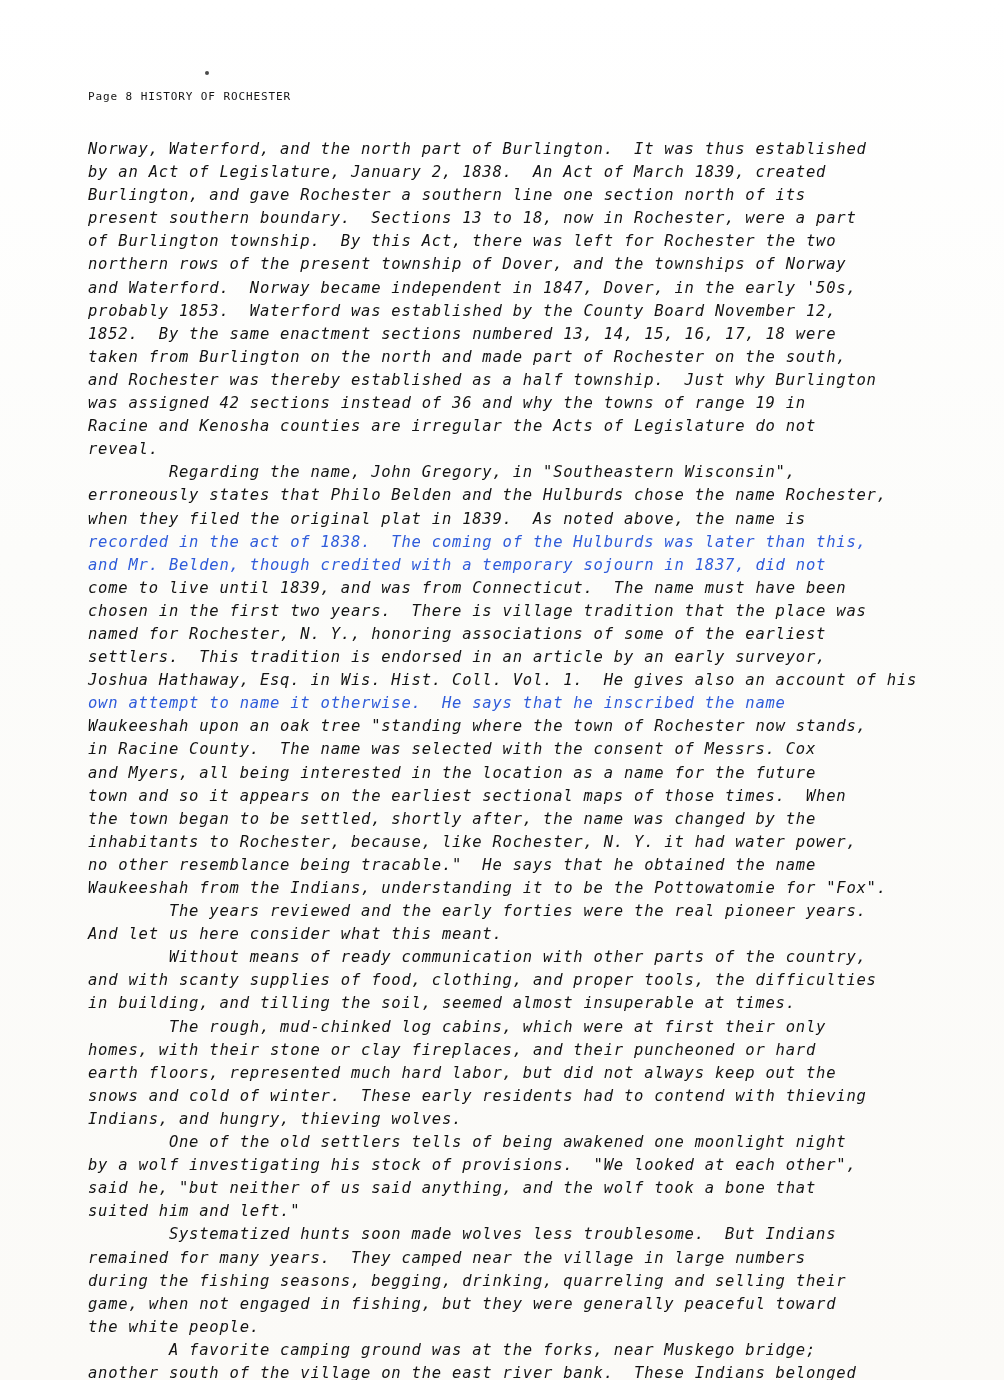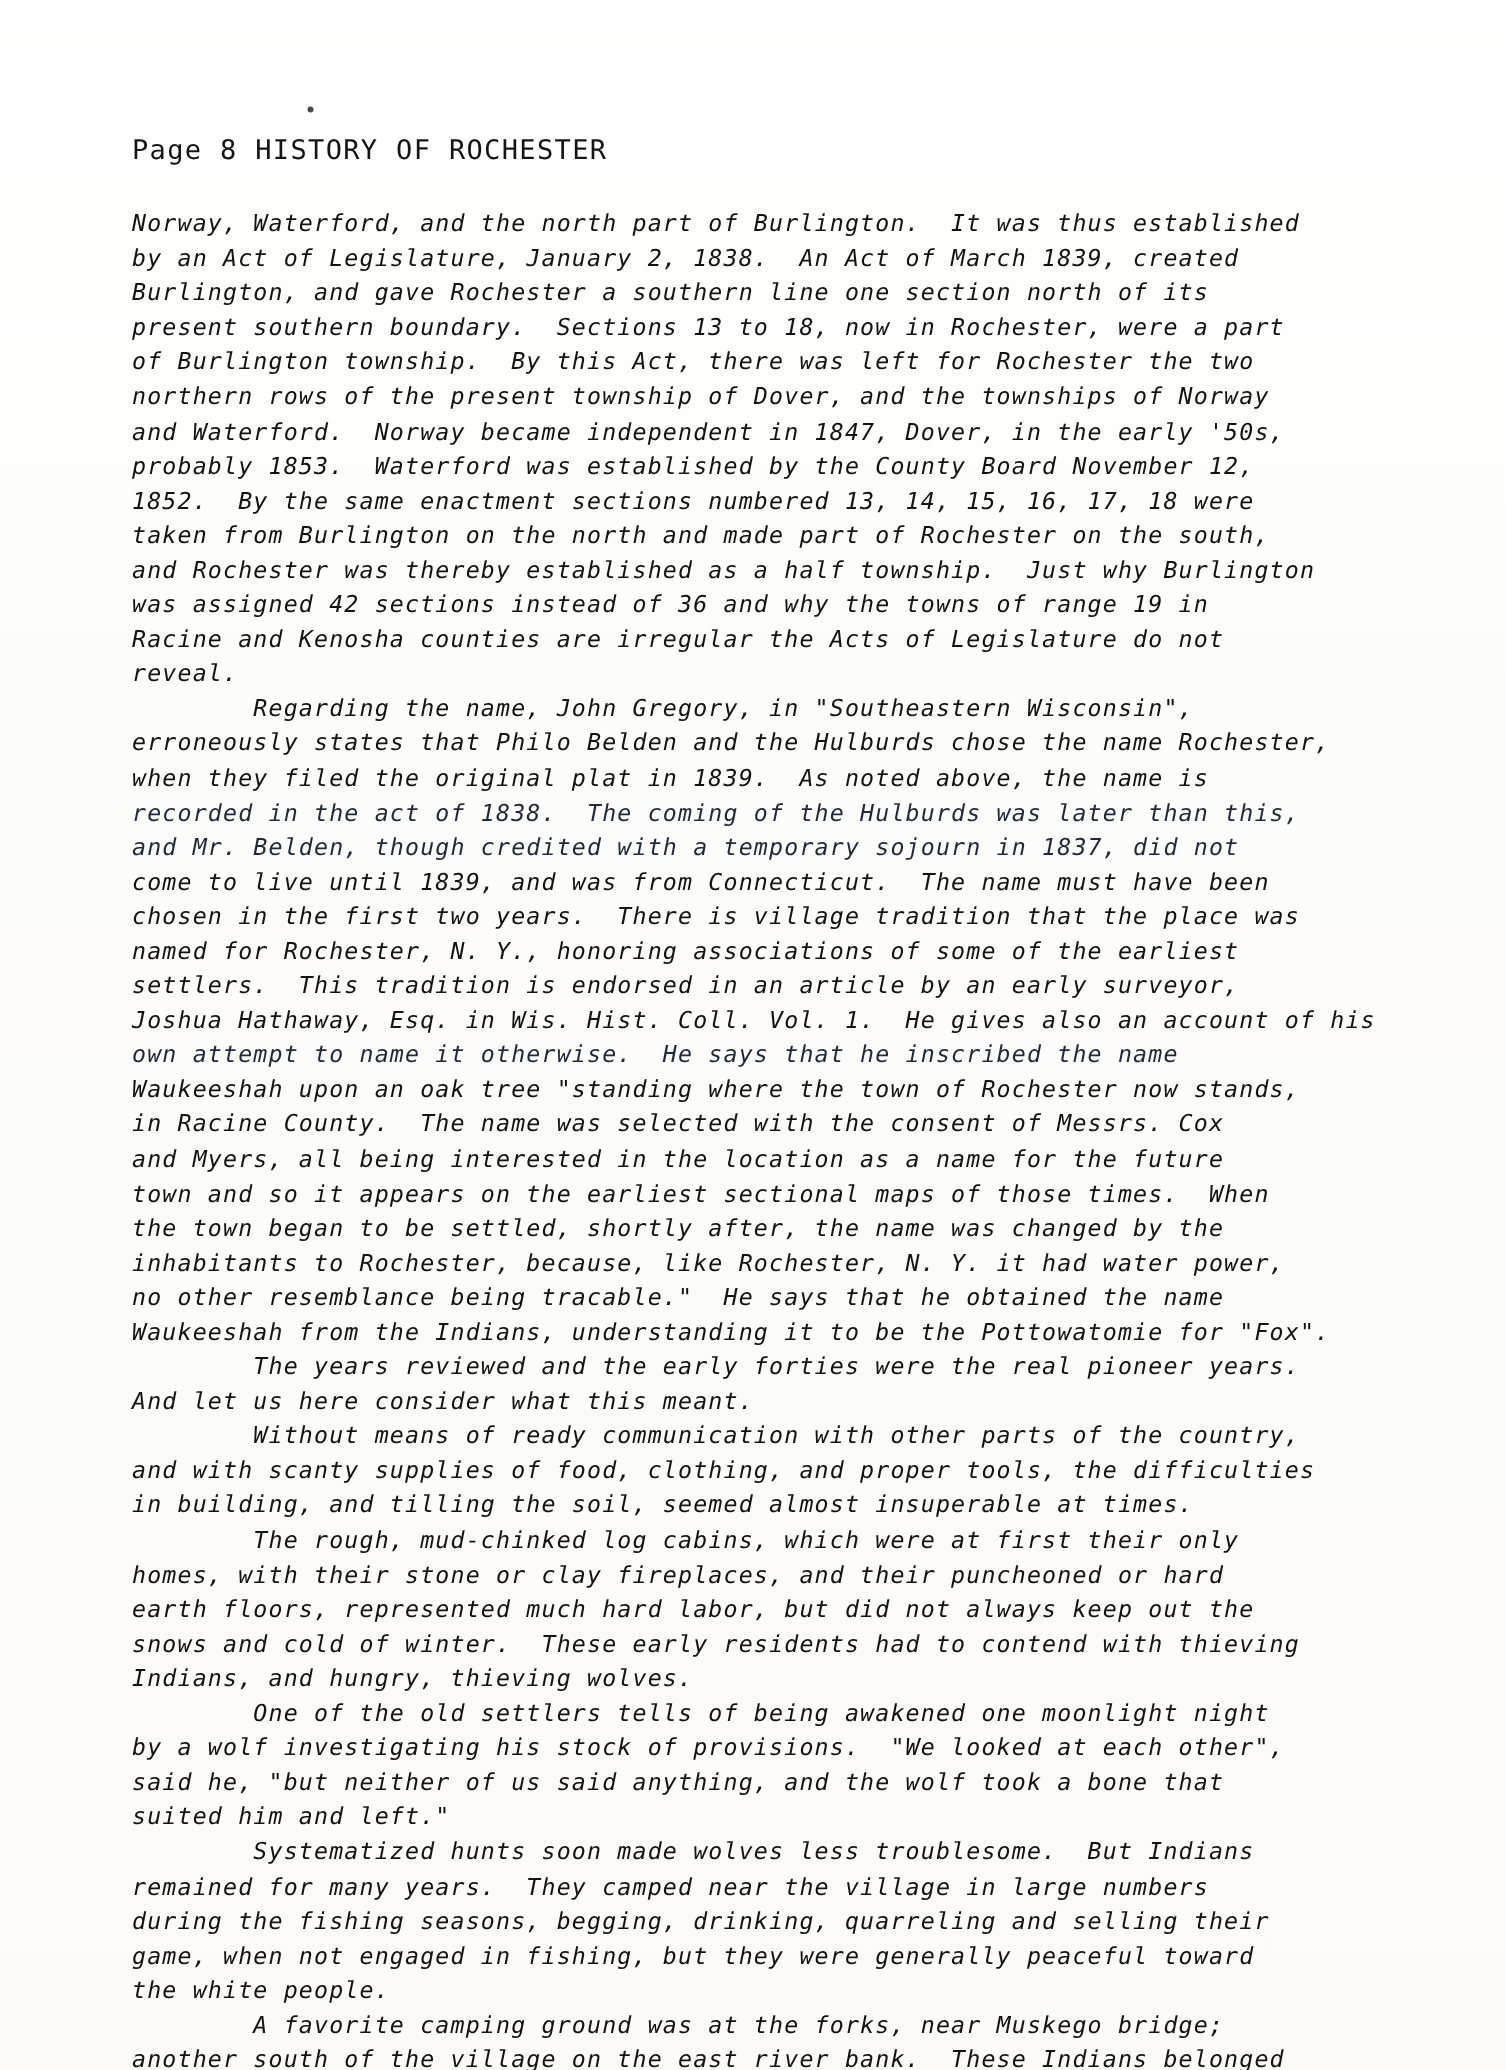--- a/index.html
+++ b/index.html
@@ -42,21 +42,21 @@
     height: 4px;
     background: #2a2a2a;
     border-radius: 50%;
     opacity: .85;
   }
 
   .header-line {
     position: absolute;
     left: 88px;
     top: 90px;
-    font-size: 18px;
+    font-size: 11px;
     letter-spacing: 0.9px;
     white-space: pre;
     color: #141414;
   }
 
   .body-text {
     position: absolute;
     left: 88px;
     top: 138px;
     width: 860px;
@@ -69,21 +69,21 @@
 
   .line {
     display: block;
     white-space: pre;
     height: 23.1px;
     font-style: italic;
   }
 
   
   .faded {
-    color: #0f172a;
+    color: #1d4ed8;
     opacity: .92;
   }
 </style>
 </head>
 <body>
 
 <div class="paper"></div>
 
 <div class="page-wrap">
 

